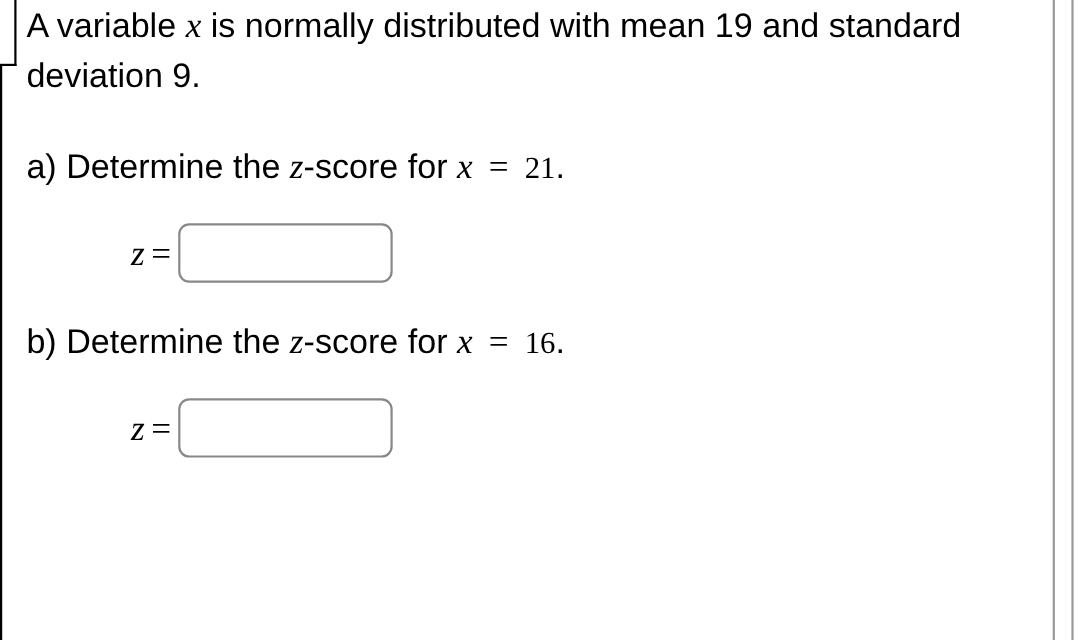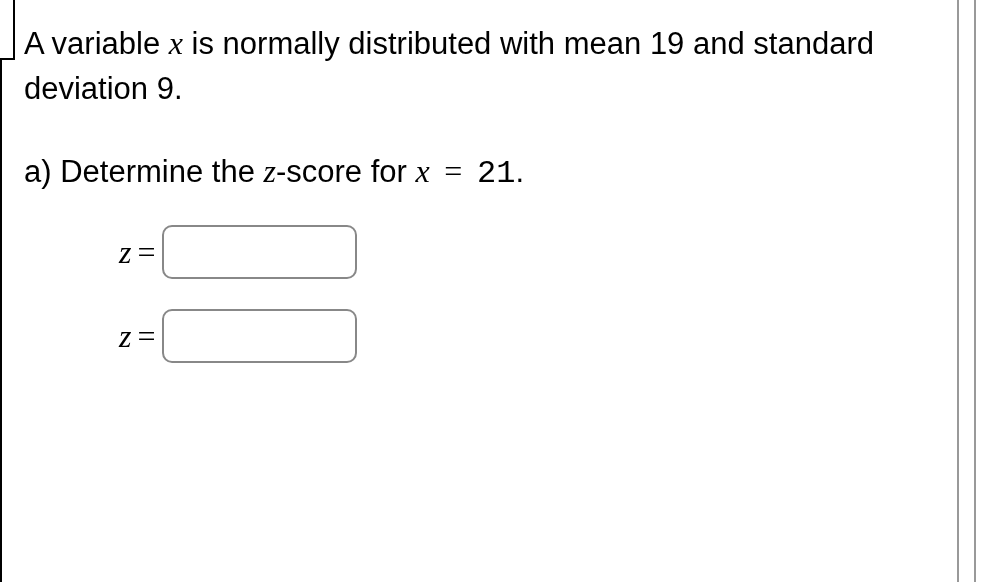--- a/index.html
+++ b/index.html
@@ -46,21 +46,21 @@
       top: 0;
       width: 15px;
       height: 60px;
       border-right: 2px solid #000;
       border-bottom: 2px solid #000;
       background: #fff;
     }
     .content {
       position: absolute;
       left: 24px;
-      top: 20px;
+      top: 0;
       width: 920px;
       line-height: 1.45;
     }
     .intro {
       margin-bottom: 36px;
     }
     .intro-instruction {
       font-style: italic;
     }
     .part {
@@ -78,22 +78,22 @@
       font-family: 'Times New Roman', Times, serif;
       font-style: italic;
       font-size: 32px;
     }
     .matheq {
       font-family: 'Times New Roman', Times, serif;
       font-size: 32px;
       margin: 0 6px;
     }
     .mathnum {
-      font-family: Liberation Mono, monospace;
-      font-size: 32px;
+      font-family: Liberation Serif, serif;
+      font-size: 28px;
     }
     .input-box {
       width: 195px;
       height: 54px;
       border: 2px solid #888;
       border-radius: 10px;
       background: #fff;
       font-size: 26px;
       padding: 6px 10px;
       color: #000;
@@ -121,20 +121,23 @@
       <span>a) Determine the </span><span class="mathvar">z</span><span>-score for </span><span class="mathvar">x</span> <span class="matheq">=</span> <span class="mathnum">21</span><span>.</span>
     </p>
     <div class="answer-row">
       <span class="mathvar">z</span>
       <span class="matheq">=</span>
       <input type="text" class="input-box" value="" style="">
     </div>
   </div>
 
   <div class="part">
+    <p class="part-prompt">
+      <span>b) Determine the </span><span class="mathvar">z</span><span>-score for </span><span class="mathvar">x</span> <span class="matheq">=</span> <span class="mathnum">16</span><span>.</span>
+    </p>
     <div class="answer-row">
       <span class="mathvar">z</span>
       <span class="matheq">=</span>
       <input type="text" class="input-box" value="" style="">
     </div>
   </div>
 
 </div>
 
 </body></html>

